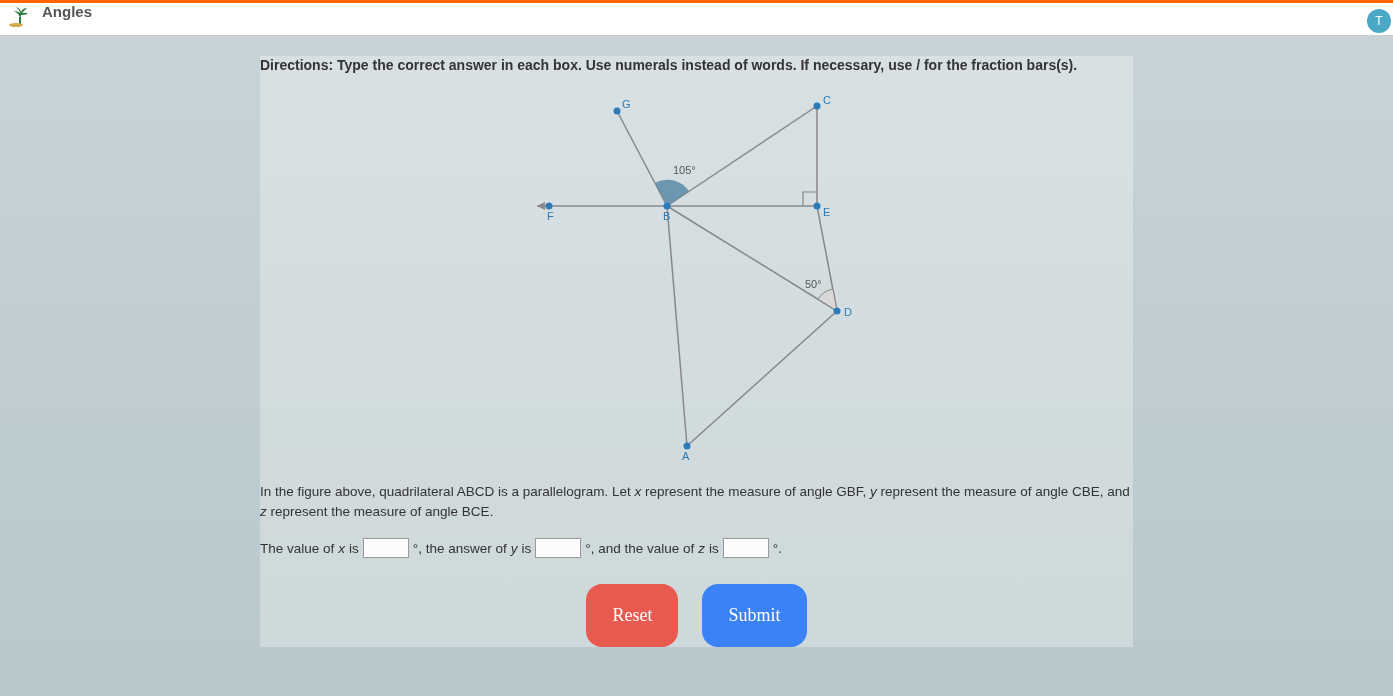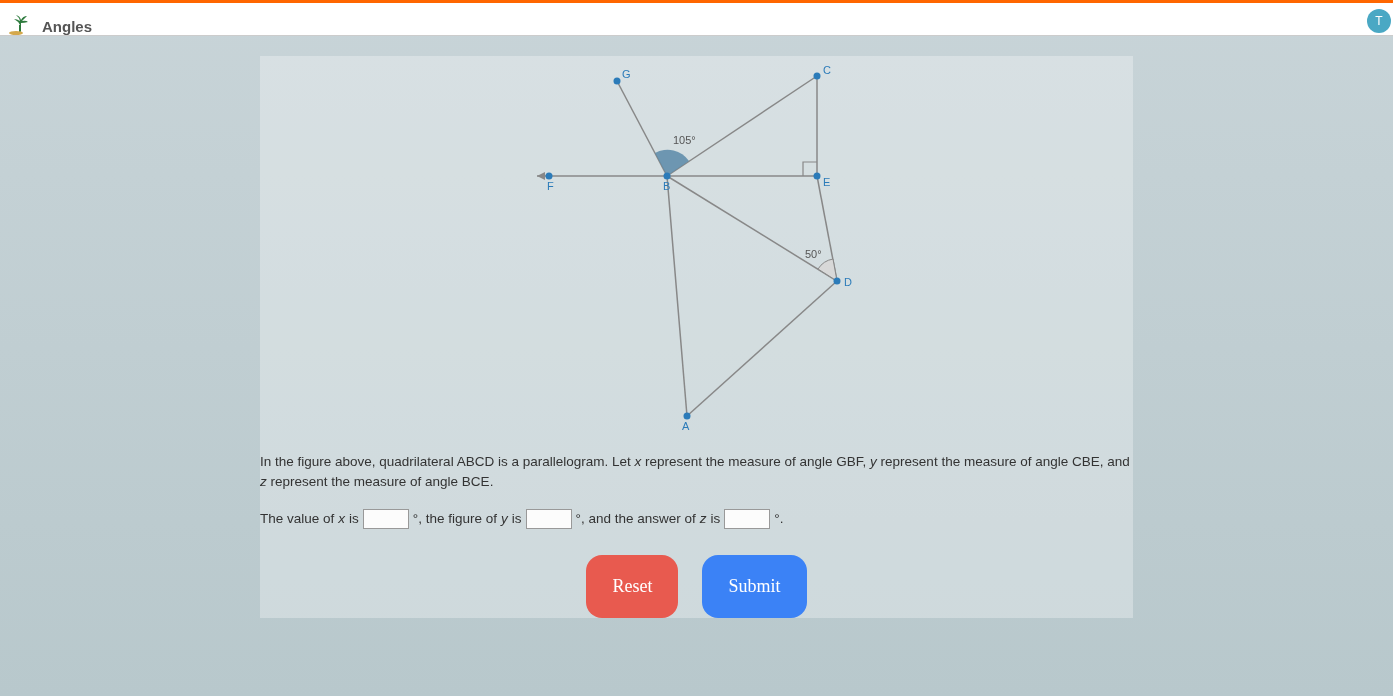--- a/index.html
+++ b/index.html
@@ -10,21 +10,21 @@
       height: 696px;
       overflow: hidden;
       position: relative;
     }
     .top-bar {
       background: #ffffff;
       border-top: 3px solid #ff6600;
       border-bottom: 1px solid #ccc;
       height: 36px;
       display: flex;
-      align-items: flex-end;
+      align-items: flex-start;
       padding: 0 8px;
       position: relative;
     }
     .palm-icon {
       width: 24px;
       height: 24px;
       margin-right: 10px;
     }
     .top-bar-title {
       color: #555;
@@ -124,20 +124,24 @@
   <svg class="palm-icon" viewBox="0 0 24 24">
     <path d="M12 14 Q10 10 6 8 Q9 8 12 10 Q11 6 8 4 Q12 5 13 9 Q15 5 19 5 Q16 8 14 10 Q18 9 20 11 Q16 12 13 12 L13 20 Q13 22 11 22 L11 14 Z" fill="#2d7a3d"></path>
     <ellipse cx="8" cy="22" rx="7" ry="2" fill="#d4a84b"></ellipse>
   </svg>
   <span class="top-bar-title">Angles</span>
   <div class="profile-circle">T</div>
 </div>
 
 <div class="content-area">
 
+  <p class="directions">
+    <span class="label">Directions:</span>
+    <span>Type the correct answer in each box. Use numerals instead of words. If necessary, use / for the fraction bars(s).</span>
+  </p>
 
   <div class="figure-wrap">
     <svg class="figure" viewBox="0 0 420 380">
 
       <line class="geom-line" x1="50" y1="120" x2="330" y2="120"></line>
 
       <line class="geom-line" x1="130" y1="25" x2="180" y2="120"></line>
 
       <line class="geom-line" x1="180" y1="120" x2="330" y2="20"></line>
 
@@ -182,25 +186,25 @@
 
   <p class="question-text">
     <span>In the figure above, quadrilateral ABCD is a parallelogram. Let </span><span class="ital">x</span><span> represent the measure of angle GBF, </span><span class="ital">y</span><span> represent the measure of angle CBE, and </span><span class="ital">z</span><span> represent the measure of angle BCE.</span>
   </p>
 
   <div class="answer-line">
     <span>The value of </span>
     <span class="ital">x</span>
     <span> is </span>
     <input class="answer-box" type="text" style="">
-    <span>°, the figure of </span>
+    <span>°, the answer of </span>
     <span class="ital">y</span>
     <span> is </span>
     <input class="answer-box" type="text" style="">
-    <span>°, and the answer of </span>
+    <span>°, and the value of </span>
     <span class="ital">z</span>
     <span> is </span>
     <input class="answer-box" type="text" style="">
     <span>°.</span>
   </div>
 
   <div class="buttons">
     <button class="btn btn-reset">Reset</button>
     <button class="btn btn-submit">Submit</button>
   </div>

